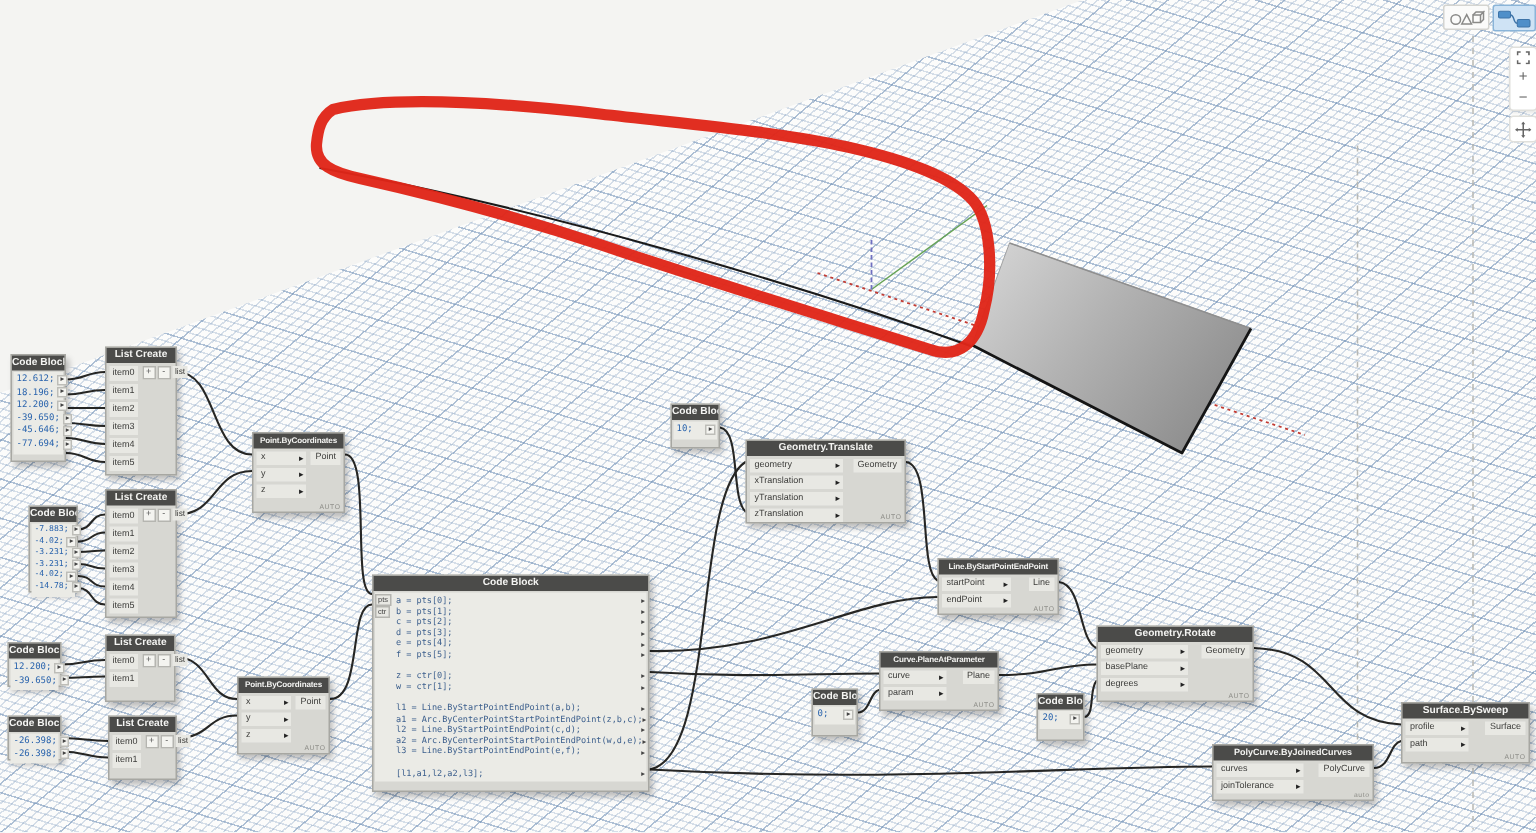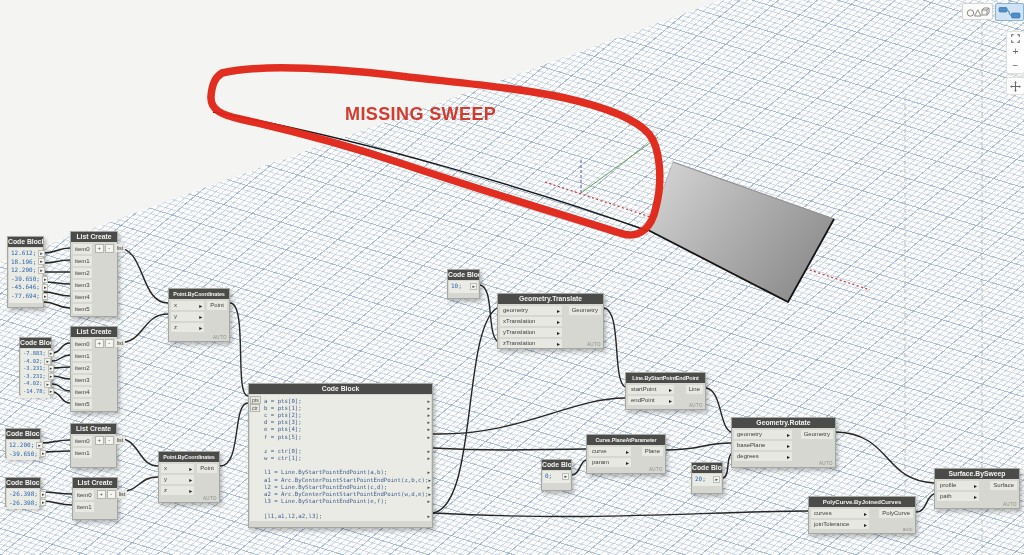--- a/index.html
+++ b/index.html
@@ -87,21 +87,20 @@
     <path d="M581,160 L581,194" stroke="#7070c0" stroke-width="1.2" stroke-dasharray="3,2" fill="none"></path>
     <path d="M905,97 L905,512" stroke="#b8b8b3" stroke-width="1" stroke-dasharray="4,4" fill="none"></path>
     <path d="M982,16 L982,553" stroke="#b8b8b3" stroke-width="1" stroke-dasharray="4,4" fill="none"></path>
     <polygon points="648,230 673,162 834,219 788,302" fill="url(#surfGrad)" stroke="#9a9a9a" stroke-width="0.6"></polygon>
     <path d="M673,162 L834,219" stroke="#8f8f8f" stroke-width="1" fill="none"></path>
     <path d="M648,230 L788,302 L834,219" stroke="#151515" stroke-width="1.8" fill="none" stroke-linejoin="round"></path>
     <path d="M213,112 C360,138 540,192 648,231" stroke="#1a1a1a" stroke-width="1.4" fill="none"></path>
     <path d="M222,73 C260,64 330,68 400,76 C460,83 520,88 565,98 C605,107 635,118 649,134 C660,147 663,180 656,207 C652,227 640,240 620,233 C560,214 480,190 400,163 C340,143 280,128 240,119 C222,115 210,110 211,96 C212,86 214,78 222,73 Z" stroke="#e02518" stroke-width="7.5" fill="none" stroke-linecap="round" stroke-linejoin="round" opacity="0.96"></path>
   </svg>
 
-  <div id="annotation-text">MISSING SWEEP</div>
 
   <svg class="layer" width="1024" height="555" fill="none" stroke="#262624" stroke-width="1.4" stroke-linecap="round">
     <path d="M44,253 C56,253 58,248 70,248"></path>
     <path d="M44,263 C56,263 58,260 70,260"></path>
     <path d="M44,272 C56,272 58,272 70,272"></path>
     <path d="M44,282 C56,282 58,284 70,284"></path>
     <path d="M44,292 C56,292 58,296 70,296"></path>
     <path d="M44,302 C56,302 58,308 70,308"></path>
     <path d="M52,353 C62,353 60,343 70,343"></path>
     <path d="M52,361 C62,361 60,355 70,355"></path>

